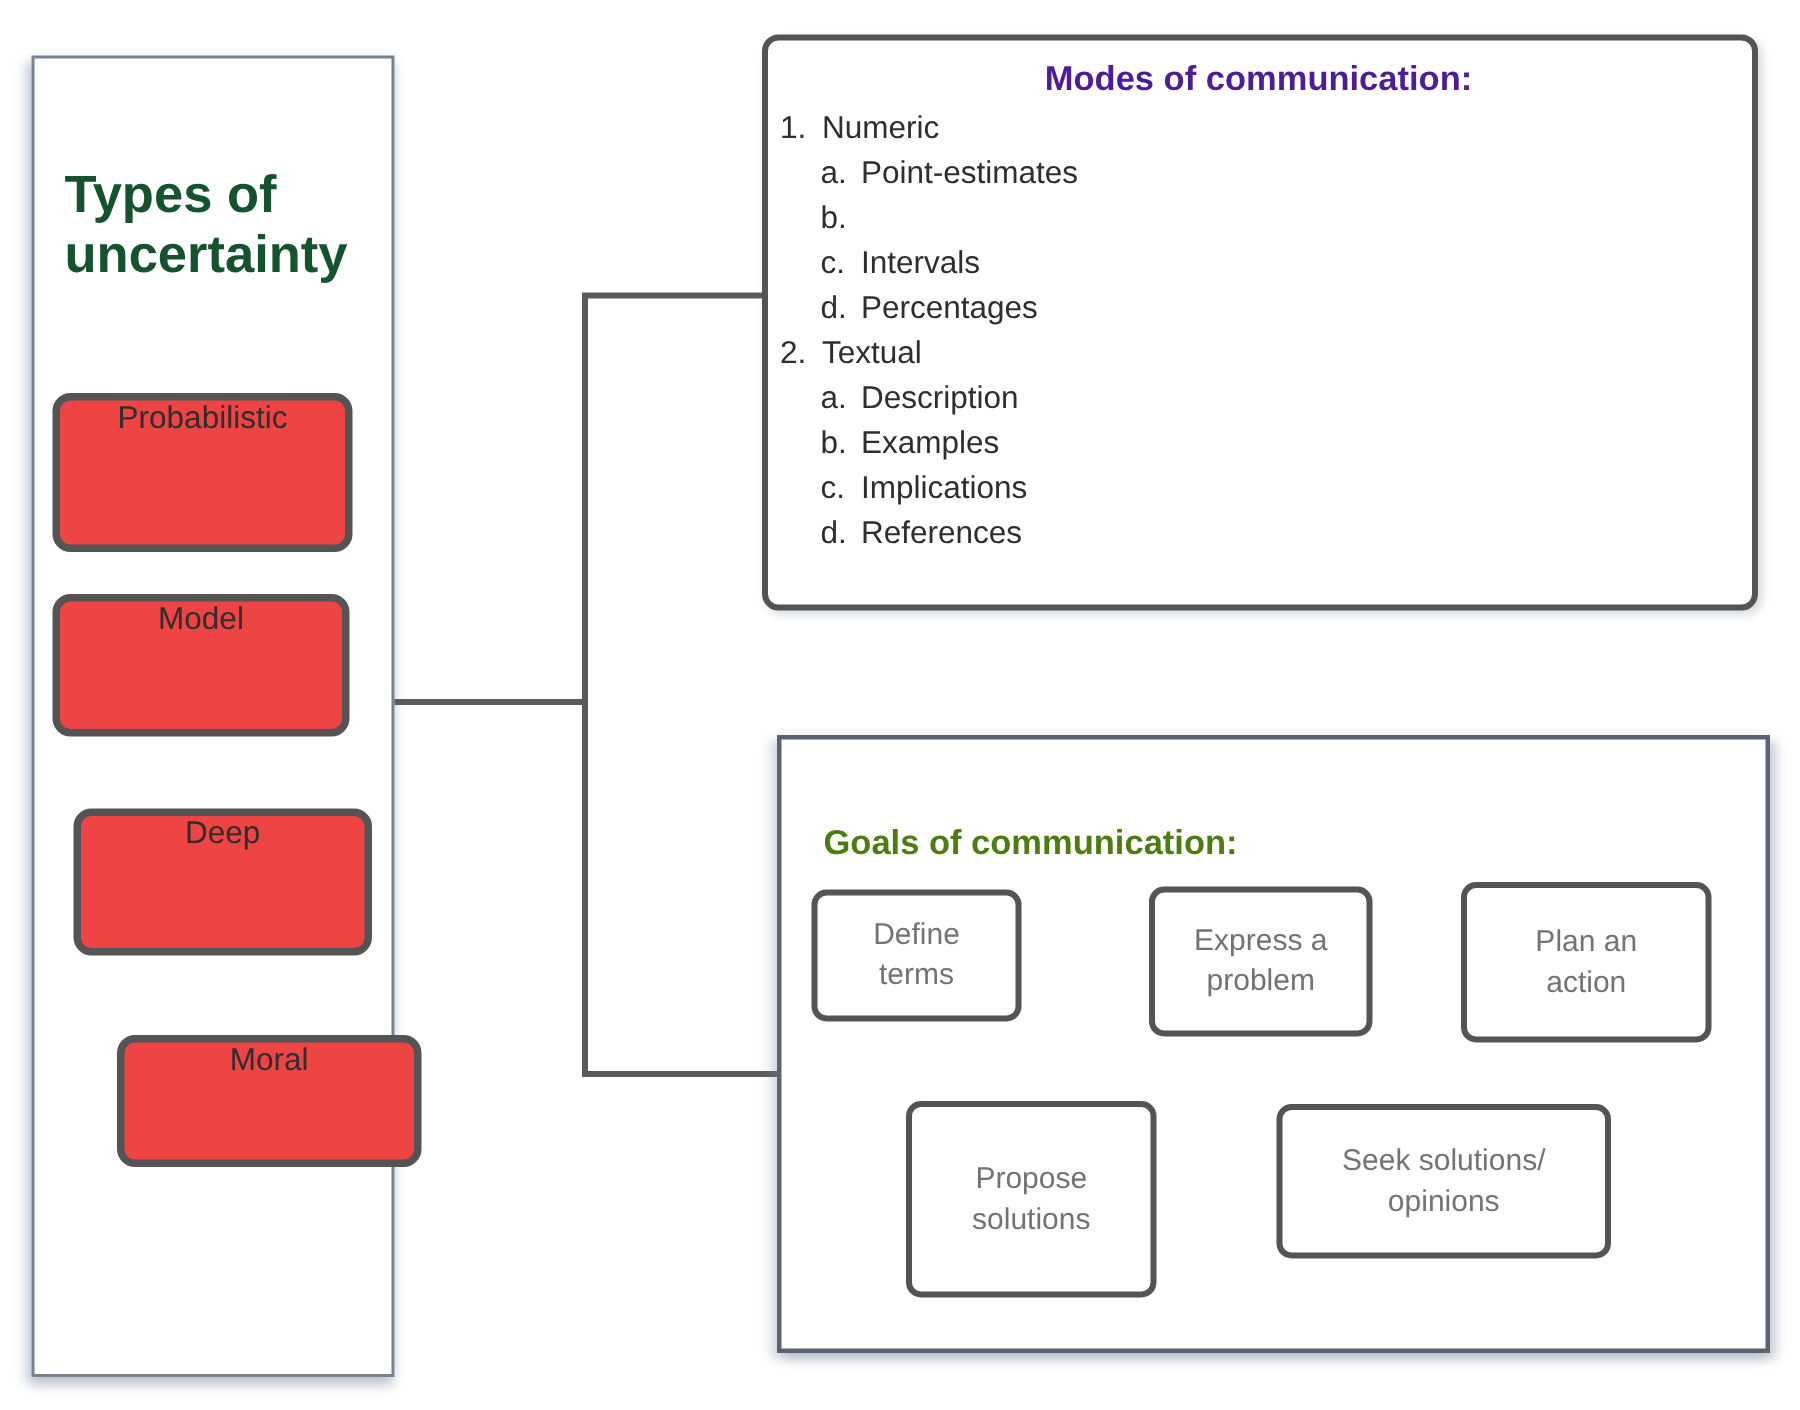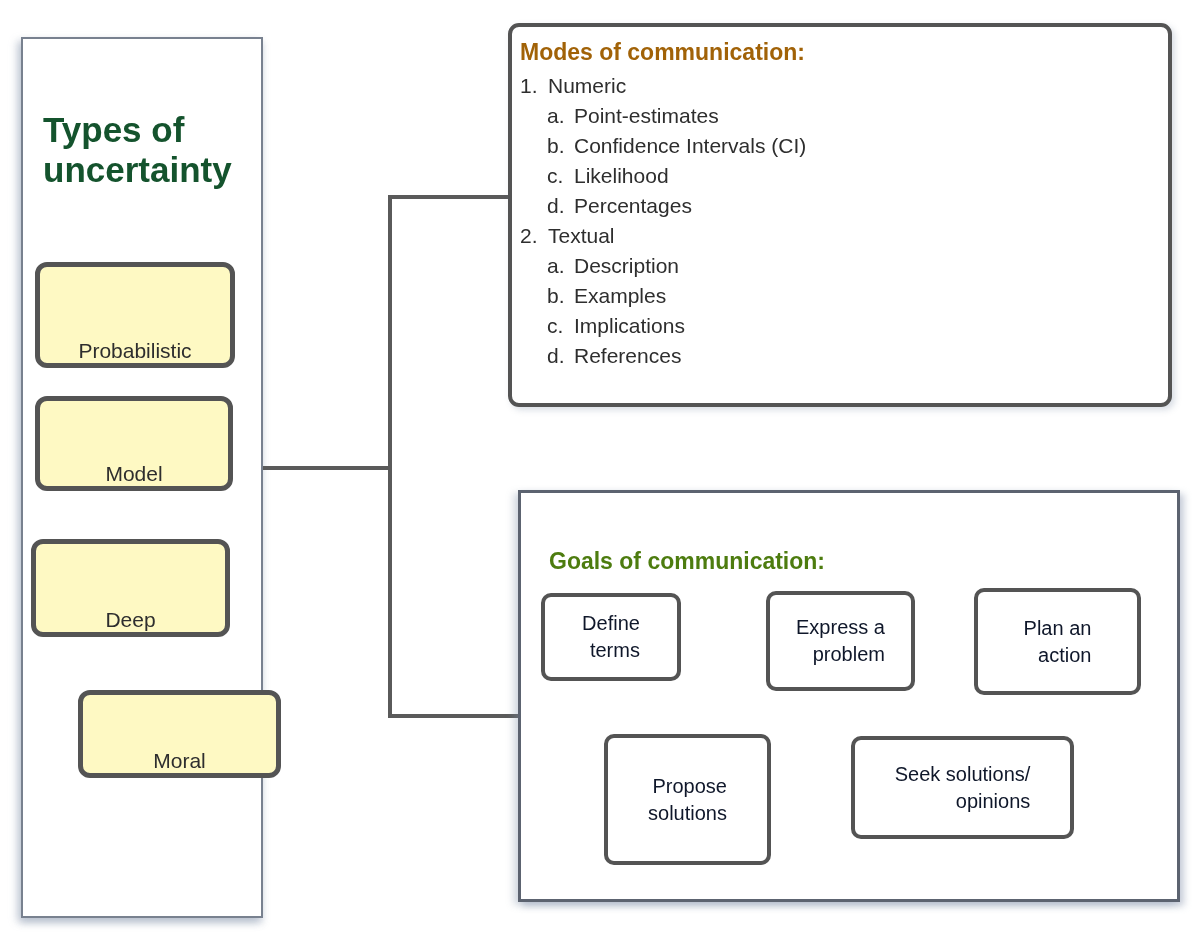--- a/index.html
+++ b/index.html
@@ -29,32 +29,32 @@
     font-size: 35px;
     font-weight: bold;
     line-height: 40px;
     white-space: pre-line;
     color: #14532d;
   }
   .type-box {
     position: absolute;
     border: 5px solid #545454;
     border-radius: 12px;
-    background: #fef9c3;
+    background: #ef4444;
     display: flex;
-    align-items: flex-end;
+    align-items: flex-start;
     justify-content: center;
     text-align: center;
     font-size: 21px;
     color: #2e2e2e;
     box-sizing: border-box;
   }
   .type-box.probabilistic { left: 12px; top: 223px; width: 200px; height: 106px; }
   .type-box.model         { left: 12px; top: 357px; width: 198px; height: 95px;  }
-  .type-box.deep          { left: 8px; top: 500px; width: 199px; height: 98px;  }
+  .type-box.deep          { left: 26px; top: 500px; width: 199px; height: 98px;  }
   .type-box.moral         { left: 11px; top: 651px; width: 203px; height: 88px; margin-left: 44px;  }
 
   
   .connector {
     position: absolute;
     background: #5a5a5a;
   }
   .conn-left   { left: 263px; top: 466px; width: 129px; height: 4px; }
   .conn-trunk  { left: 388px; top: 195px; width: 4px;  height: 523px; }
   .conn-top    { left: 392px; top: 195px; width: 116px; height: 4px; }
@@ -70,21 +70,22 @@
     border-radius: 11px;
     box-shadow: 3px 3px 6px rgba(130,145,170,0.30);
     box-sizing: border-box;
   }
   .modes-content { padding: 10px 10px 0 8px; }
   .modes-title {
     font-size: 23px;
     font-weight: bold;
     line-height: 30px;
     margin: 0 0 4px 0;
-    color: #a16207;
+    color: #4c1d95;
+    text-align: center;
   }
   .mode-row {
     display: flex;
     align-items: baseline;
     font-size: 21px;
     line-height: 30px;
     height: 30px;
     color: #2e2e2e;
   }
   .mode-row.l1 { padding-left: 0px; }
@@ -110,25 +111,25 @@
     color: #4d7c0f;
   }
   .goal-box {
     position: absolute;
     border: 4px solid #545454;
     border-radius: 10px;
     background: #ffffff;
     display: flex;
     align-items: center;
     justify-content: center;
-    text-align: right;
+    text-align: center;
     font-size: 20px;
     line-height: 27px;
     white-space: pre-line;
-    color: #0f172a;
+    color: #737373;
     box-sizing: border-box;
   }
   .goal-box.define  { left: 20px;  top: 100px; width: 140px; height: 88px;  }
   .goal-box.express { left: 245px; top: 98px;  width: 149px; height: 100px; }
   .goal-box.plan    { left: 453px; top: 95px;  width: 167px; height: 107px; }
   .goal-box.propose { left: 83px;  top: 241px; width: 167px; height: 131px; }
   .goal-box.seek    { left: 330px; top: 243px; width: 223px; height: 103px; }
 </style>
 </head>
 <body>
@@ -164,25 +165,24 @@
       <div class="mode-row l1">
         <span class="marker">1.</span>
         <span class="mlabel">Numeric</span>
       </div>
       <div class="mode-row l2">
         <span class="marker">a.</span>
         <span class="mlabel">Point-estimates</span>
       </div>
       <div class="mode-row l2">
         <span class="marker">b.</span>
-        <span class="mlabel">Confidence Intervals (CI)</span>
       </div>
       <div class="mode-row l2">
         <span class="marker">c.</span>
-        <span class="mlabel">Likelihood</span>
+        <span class="mlabel">Intervals</span>
       </div>
       <div class="mode-row l2">
         <span class="marker">d.</span>
         <span class="mlabel">Percentages</span>
       </div>
       <div class="mode-row l1">
         <span class="marker">2.</span>
         <span class="mlabel">Textual</span>
       </div>
       <div class="mode-row l2">

